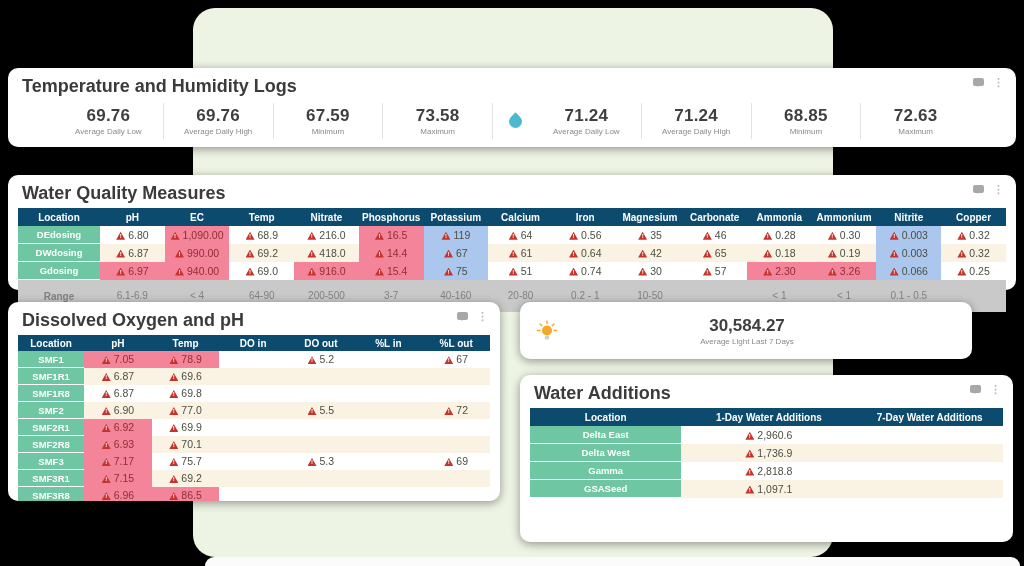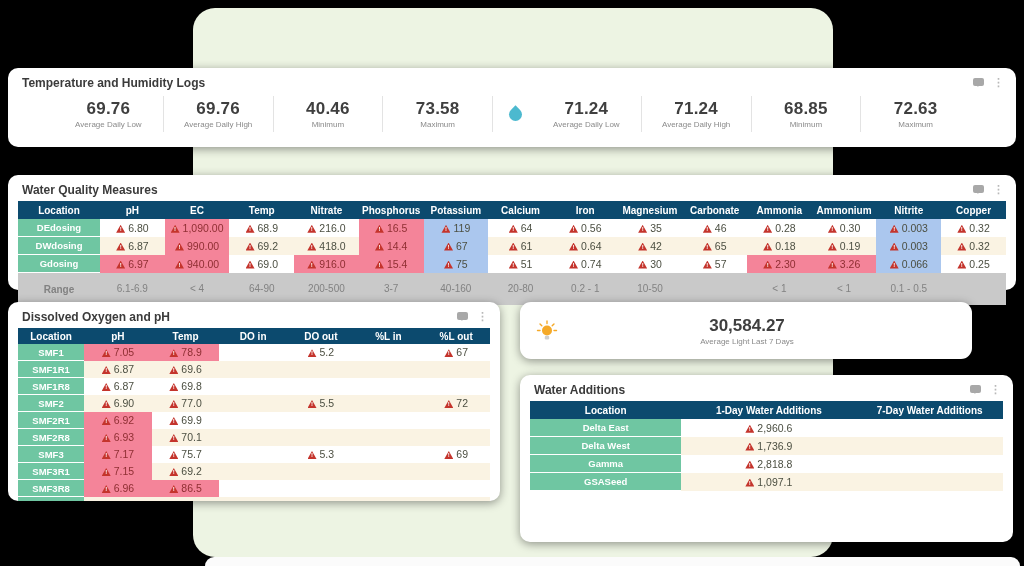--- a/index.html
+++ b/index.html
@@ -8,24 +8,24 @@
 
   #backdrop{position:absolute;left:193px;top:8px;width:640px;height:549px;background:#edf4e3;
     border-radius:22px;box-shadow:0 4px 14px rgba(0,0,0,.55);}
   #bottom-strip{position:absolute;left:205px;top:557px;width:815px;height:9px;background:#fbfbfb;
     border-radius:9px 9px 0 0;}
 
   .panel{position:absolute;background:#fff;border-radius:10px;box-shadow:0 2px 10px rgba(0,0,0,.4);}
   #temp-panel{left:8px;top:68px;width:1008px;height:79px;}
   #wq-panel{left:8px;top:175px;width:1008px;height:115px;}
   #do-panel{left:8px;top:302px;width:492px;height:199px;overflow:hidden;}
-  #light-panel{left:520px;top:302px;width:452px;height:57px;border-radius:11px;}
+  #light-panel{left:520px;top:302px;width:452px;height:57px;}
   #wa-panel{left:520px;top:375px;width:493px;height:167px;}
 
-  .panel-title{font-size:12px;font-weight:bold;color:#3b3b3b;padding:8px 6px 3px 14px;}
+  .panel-title{font-size:18px;font-weight:bold;color:#3b3b3b;padding:8px 6px 3px 14px;}
   .panel-icons{position:absolute;top:9px;right:12px;display:flex;gap:9px;align-items:center;}
   .comment-icon{width:11px;height:8px;background:#a8a8a8;border-radius:2px;position:relative;cursor:pointer;}
   .comment-icon::after{content:"";position:absolute;left:2px;bottom:-4px;border:3px solid transparent;
     border-top:4px solid #a8a8a8;border-right-width:2px;}
   .dots-icon{color:#b8b8b8;font-size:11px;line-height:10px;cursor:pointer;font-weight:bold;}
   .dots-icon::before{content:"\22EE";}
 
   
   .stats{display:flex;align-items:center;padding:3px 46px 0 46px;}
   .stat{flex:1;text-align:center;}
@@ -85,21 +85,21 @@
         <div class="v">69.76</div>
         <div class="l">Average Daily Low</div>
       </div>
       <div class="vdiv"></div>
       <div class="stat">
         <div class="v">69.76</div>
         <div class="l">Average Daily High</div>
       </div>
       <div class="vdiv"></div>
       <div class="stat">
-        <div class="v">40.46</div>
+        <div class="v">67.59</div>
         <div class="l">Minimum</div>
       </div>
       <div class="vdiv"></div>
       <div class="stat">
         <div class="v">73.58</div>
         <div class="l">Maximum</div>
       </div>
       <div class="vdiv"></div>
       <div class="droplet"></div>
       <div class="stat">

